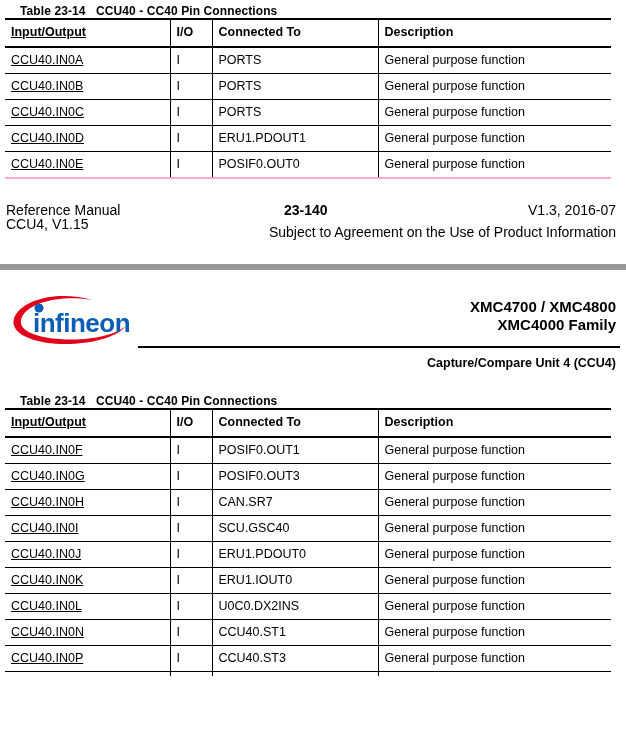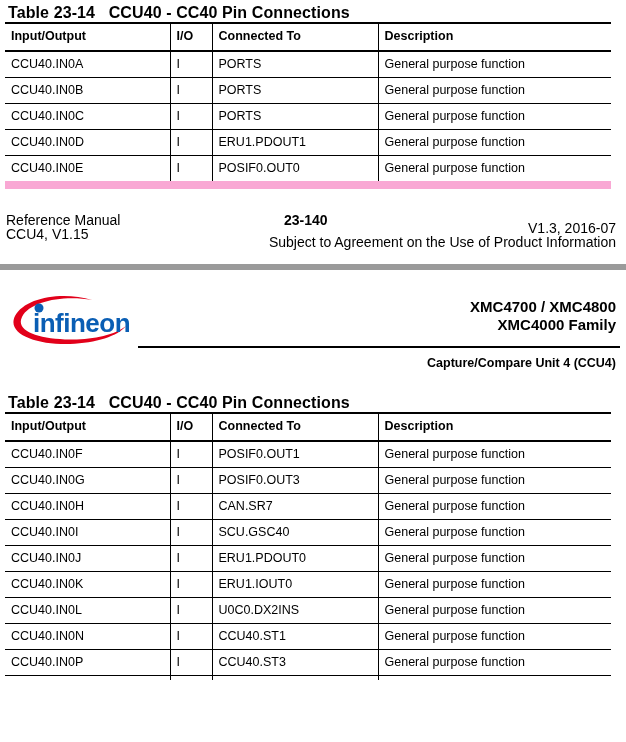--- a/index.html
+++ b/index.html
@@ -19,25 +19,25 @@
 
   
   .page {
     position: absolute;
     left: 0;
     width: 626px;
   }
 
   
   .table-title {
-    font-size: 16px;
+    font-size: 12px;
     font-weight: bold;
     letter-spacing: 0.1px;
     white-space: pre;
-    padding-left: 8px;
+    padding-left: 20px;
   }
 
   
   .pin-table {
     border-collapse: collapse;
     table-layout: fixed;
     width: 606px;
     margin-left: 5px;
     font-size: 12.5px;
   }
@@ -63,24 +63,24 @@
     font-weight: bold;
     border-top: 2px solid #000;
     border-bottom: 2px solid #000;
     height: 21px;
   }
   .pin-table td {
     font-weight: normal;
   }
   
   .pin-table th:first-child,
-  .pin-table td:first-child { border-left: none; }
+  .pin-table td:first-child { border-left: none; text-decoration: underline; }
   .pin-table th:last-child,
   .pin-table td:last-child  { border-right: none; }
-  .pin-table tr.last-row td { border-bottom: 8px solid #f9a8d4; }
+  .pin-table tr.last-row td { border-bottom: 2px solid #f9a8d4; }
   .pin-table tr.clipped-row td {
     height: 4px;
     padding: 0;
     border-bottom: none;
   }
 
   
   .footer {
     font-size: 14px;
     line-height: 14px;
@@ -96,21 +96,20 @@
   .footer .f-page {
     position: absolute;
     left: 284px;
     top: 0;
     font-weight: bold;
   }
   .footer .f-version {
     position: absolute;
     right: 10px;
     top: 0;
-    margin-top: 8px;
   }
   .footer .f-subject {
     position: absolute;
     right: 10px;
     top: 22px;
     text-align: right;
   }
 
   
   .page-separator {

